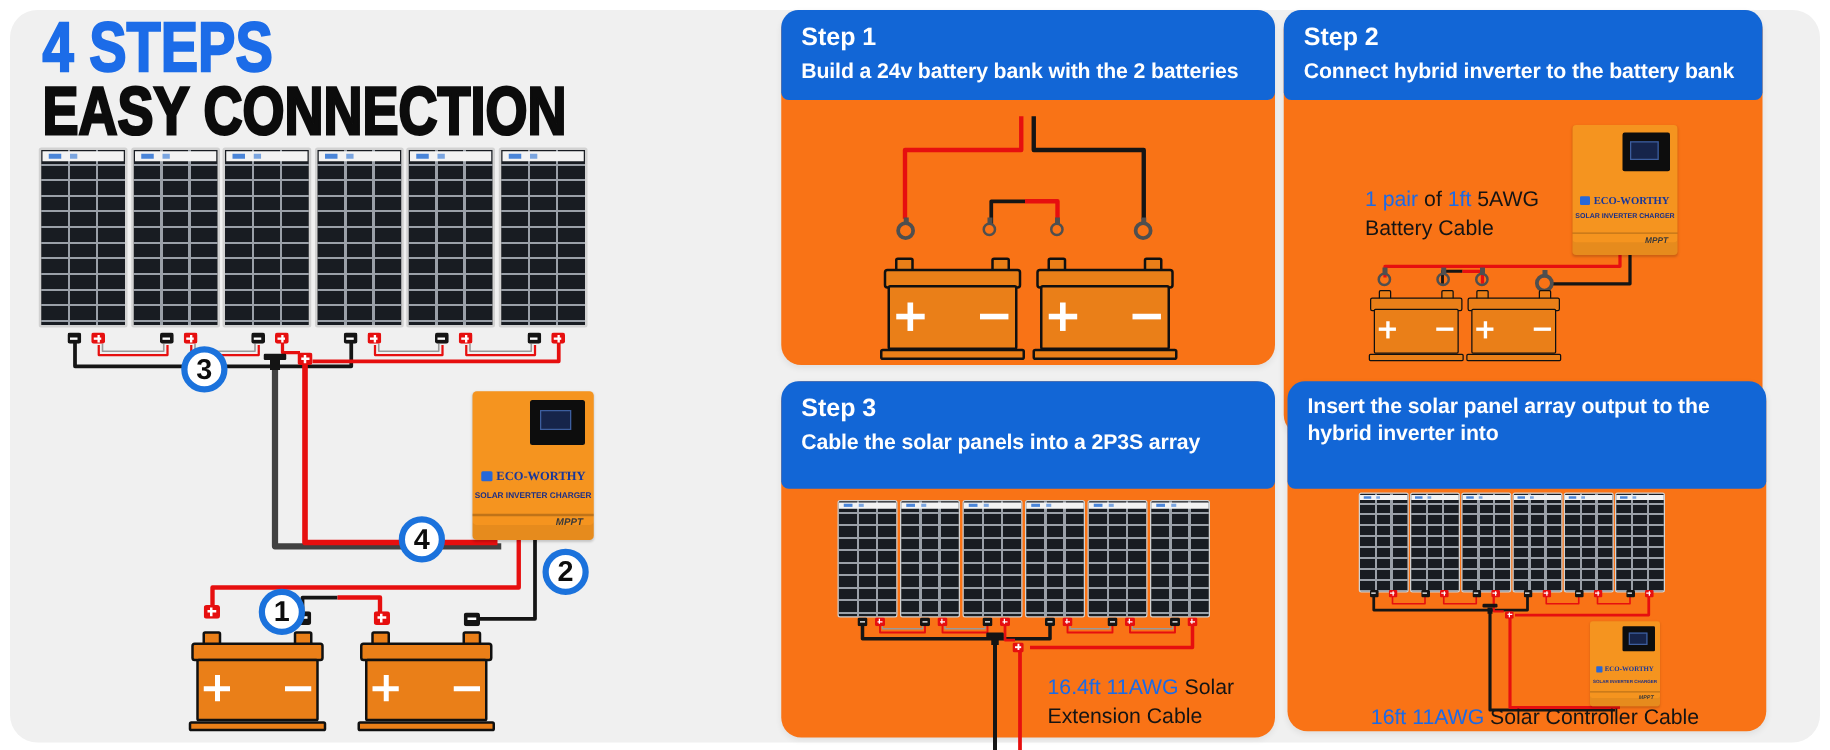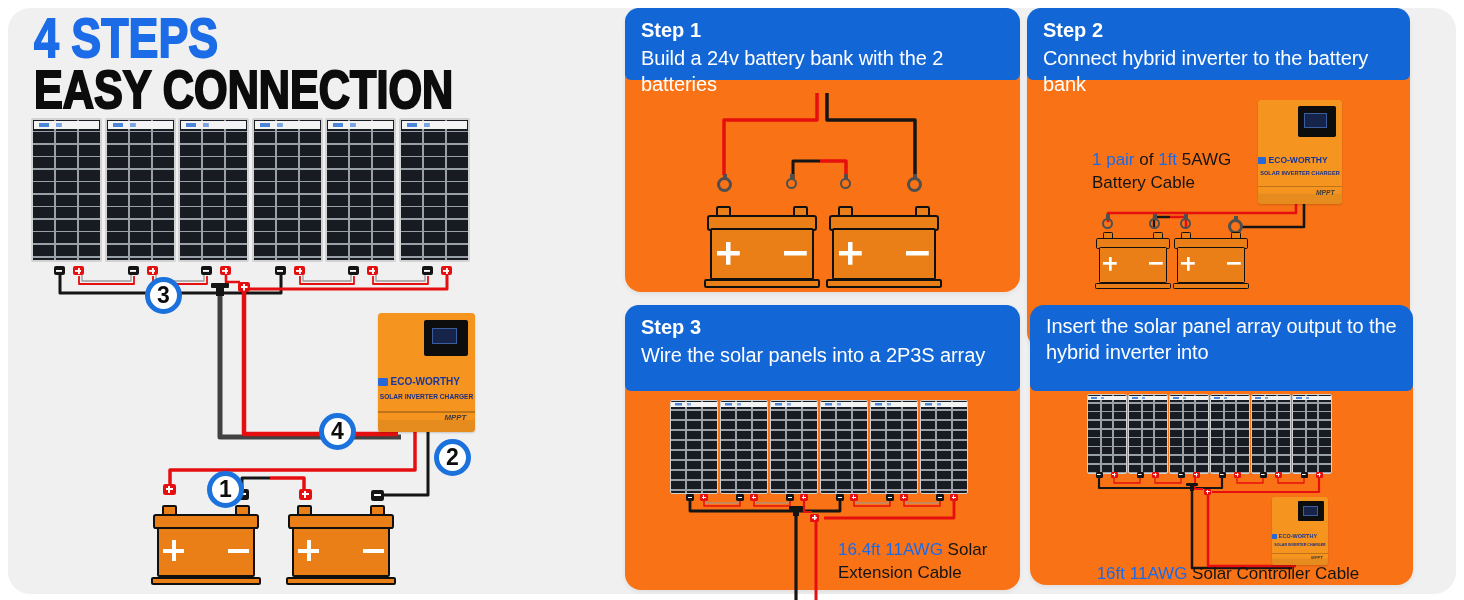--- a/index.html
+++ b/index.html
@@ -10,21 +10,21 @@
   
   .t1,.t2{position:absolute;left:34px;white-space:nowrap;font-weight:700;z-index:2;
       transform:scaleX(.8);transform-origin:0 0;line-height:1;}
   .t1{top:10px;font-size:56px;color:var(--title_blue);-webkit-text-stroke:1.8px var(--title_blue);}
   .t2{top:62px;font-size:54px;color:#0c0c0c;-webkit-text-stroke:2.2px #0c0c0c;}
   
   .card{position:absolute;background:#f97316;border-radius:16px;box-shadow:0 2px 5px rgba(0,0,0,.07);z-index:2;}
   .hdr{position:absolute;left:0;top:0;right:0;background:var(--accent_blue);
        border-radius:14px 14px 6px 6px;color:#fff;padding:9px 10px 0 16px;box-sizing:border-box;}
   .st{font-size:20px;font-weight:700;margin:2px 0 4px;}
-  .sd{font-size:20px;font-weight:400;line-height:1.28;letter-spacing:-.1px;}
+  .sd{font-size:17px;font-weight:700;line-height:1.28;letter-spacing:-.1px;}
   
   svg.wires{position:absolute;left:0;top:0;z-index:3;pointer-events:none;}
   svg.wires path{fill:none;stroke-linejoin:round;}
   .wr{stroke:var(--wire_red);} .wk{stroke:#151515;} .wg{stroke:#414141;} .wt{stroke:#9a9a9a;}
   
   .sp{position:absolute;z-index:4;--row:12.5px;background-color:#15181c;border:2px solid #d2d2d2;border-radius:2px;
       background-image:
         linear-gradient(to right, transparent calc(33.3% - 1px), #9aa0a8 calc(33.3% - 1px) calc(33.3% + 1px),
           transparent calc(33.3% + 1px) calc(66.6% - 1px), #9aa0a8 calc(66.6% - 1px) calc(66.6% + 1px),
           transparent calc(66.6% + 1px)),
@@ -63,22 +63,22 @@
   .bat .syp{left:12%;background-image:linear-gradient(#fff,#fff),linear-gradient(#fff,#fff);
       background-size:100% .3em,.3em 100%;background-position:center,center;}
   .bat .sym{right:12%;background-image:linear-gradient(#fff,#fff);background-size:100% .3em;background-position:center;}
   
   .inv{position:absolute;z-index:4;background:var(--inverter_orange);border-radius:.35em;
       box-shadow:inset 0 -1.2em 0 rgba(0,0,0,.06), 0 1px 2px rgba(0,0,0,.18);}
   .inv::after{content:"";position:absolute;left:0;right:0;bottom:16%;height:.18em;background:rgba(0,0,0,.22);}
   .inv .scr{position:absolute;top:6%;right:7%;width:46%;height:30%;background:#0d0d0d;border-radius:.2em;overflow:hidden;}
   .inv .scr::before{content:"";position:absolute;left:18%;top:22%;width:52%;height:40%;
       border:.12em solid #3d5e9e;background:#16244a;}
-  .inv .brand{position:absolute;top:53%;left:0;width:100%;text-align:left;font-weight:700;
-      font-size:1em;color:#17379c;white-space:nowrap;}
+  .inv .brand{position:absolute;top:53%;left:0;width:100%;text-align:center;font-weight:700;
+      font-size:1em;color:#17379c;white-space:nowrap;font-family:Liberation Serif, serif;}
   .inv .brand::before{content:"";display:inline-block;width:.95em;height:.85em;background:#2668d9;
       border-radius:.12em;margin-right:.3em;vertical-align:-.1em;}
   .inv .sub{position:absolute;top:67%;left:0;width:100%;text-align:center;font-weight:700;
       font-size:.66em;color:#1c2f86;white-space:nowrap;}
   .inv .mppt{position:absolute;right:9%;bottom:8%;font-style:italic;font-weight:700;font-size:.78em;color:#3a3a3a;}
   
   .callout{position:absolute;z-index:5;width:27px;height:27px;border:5px solid var(--circle_blue);
       border-radius:50%;background:#fff;color:#0d0d0d;font-size:23px;font-weight:600;
       line-height:27px;text-align:center;}
   
@@ -101,21 +101,21 @@
 </div>
 <div class="card" style="left:1027px;top:8px;width:383px;height:340px">
   <div class="hdr" style="height:72px">
     <div class="st">Step 2</div>
     <div class="sd">Connect hybrid inverter to the battery bank</div>
   </div>
 </div>
 <div class="card" style="left:625px;top:305px;width:395px;height:285px">
   <div class="hdr" style="height:86px">
     <div class="st">Step 3</div>
-    <div class="sd">Wire the solar panels into a 2P3S array</div>
+    <div class="sd">Cable the solar panels into a 2P3S array</div>
   </div>
 </div>
 <div class="card" style="left:1030px;top:305px;width:383px;height:280px">
   <div class="hdr" style="height:86px">
     <div class="sd">Insert the solar panel array output to the hybrid inverter into</div>
   </div>
 </div>
 
 <svg class="wires" width="1464" height="600">
   <g>

